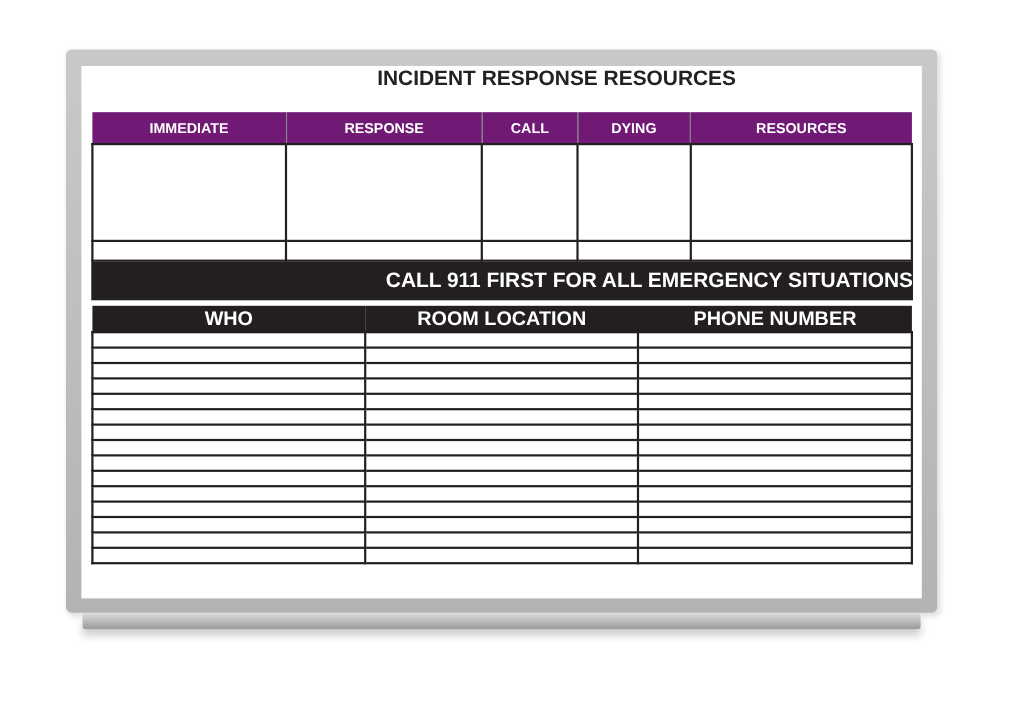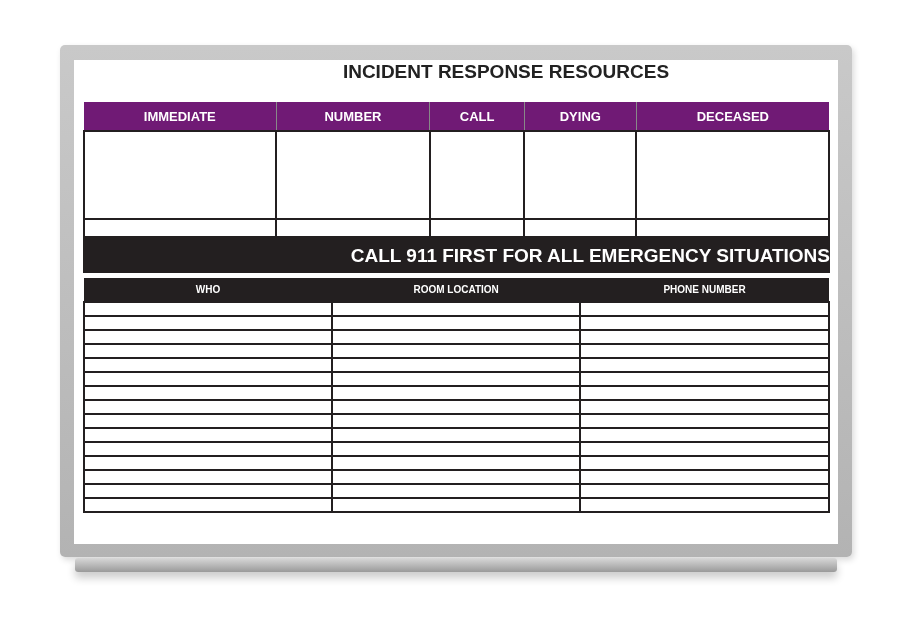--- a/index.html
+++ b/index.html
@@ -11,40 +11,40 @@
     background:linear-gradient(180deg,#d8d8d8,#9a9a9a);box-shadow:0 6px 8px rgba(0,0,0,0.2);}
   .title{position:absolute;left:74px;top:61px;width:864px;text-align:center;font-weight:bold;font-size:19px;color:#222;}
   .tbl{position:absolute;border-collapse:collapse;}
   .cat{left:83px;top:102px;width:747px;}
   .cat th{background:#701a75;color:#fff;font-size:13px;font-weight:bold;height:28px;padding:0;border-left:1px solid #888;}
   .cat th:first-child{border-left:none;}
   .cat td{border:2px solid #231f20;padding:0;}
   .banner{position:absolute;left:83px;top:238px;width:747px;height:35px;background:#231f20;color:#fff;
     font-weight:bold;font-size:19px;text-align:right;line-height:36px;}
   .contacts{left:83px;top:278px;width:747px;}
-  .contacts th{background:#231f20;color:#fff;font-size:10px;font-weight:bold;height:23px;padding:0;margin-left:16px;}
+  .contacts th{background:#231f20;color:#fff;font-size:18px;font-weight:bold;height:23px;padding:0;margin-left:16px;}
   .contacts td{border:2px solid #231f20;height:12px;padding:0;}
 </style>
 </head>
 <body>
 
 <div class="frame"></div>
 <div class="board"></div>
 <div class="tray"></div>
 
 <div class="title">INCIDENT RESPONSE RESOURCES</div>
 
 <table class="tbl cat">
   <tbody>
       <tr>
     <th>IMMEDIATE</th>
-    <th>NUMBER</th>
+    <th>RESPONSE</th>
     <th>CALL</th>
     <th>DYING</th>
-    <th>DECEASED</th>
+    <th>RESOURCES</th>
   </tr>
   <tr style="height:88px">
     <td></td>
         <td></td>
         <td></td>
         <td></td>
         <td></td>
   </tr>
   <tr style="height:18px">
     <td></td>

